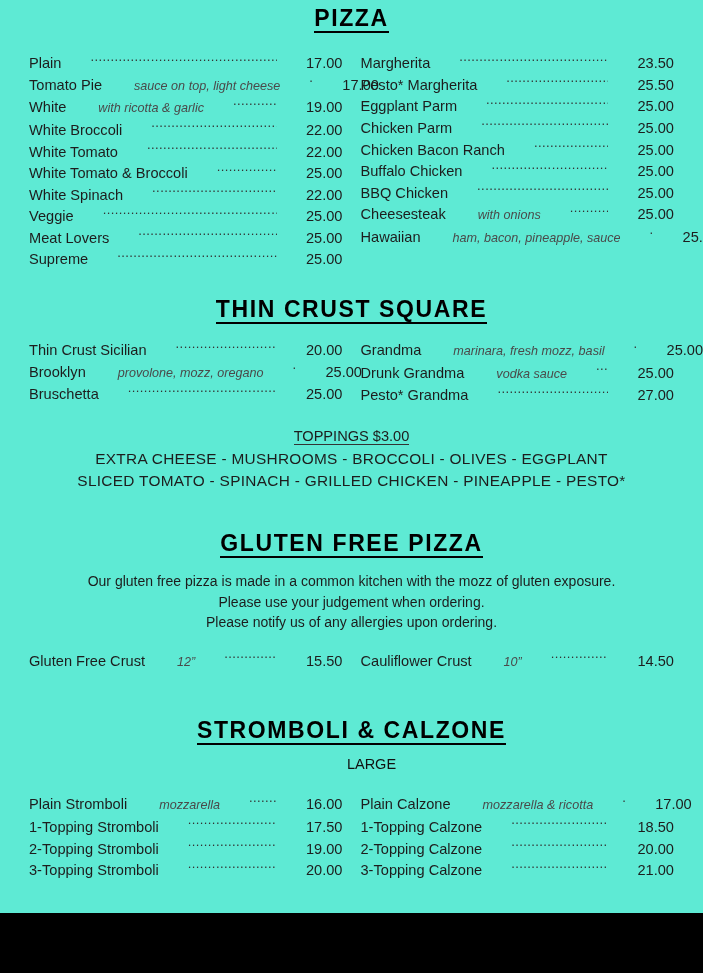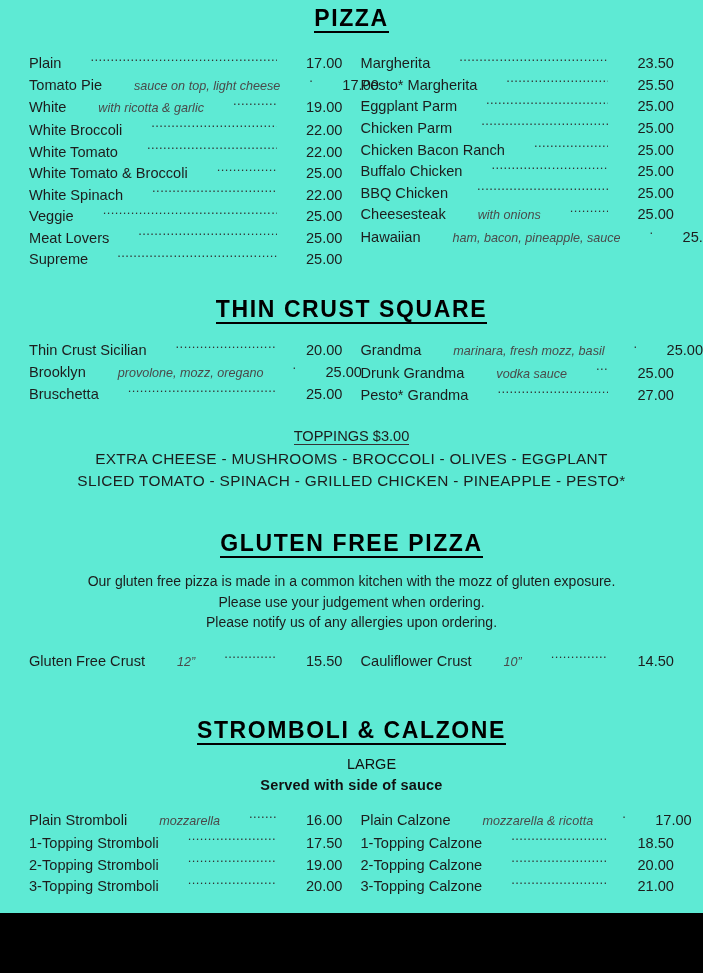--- a/index.html
+++ b/index.html
@@ -339,21 +339,20 @@
       </div>
   </div>
 
   <div style="height:45px"></div>
   <div class="section-head">
     <span class="ul">STROMBOLI &amp; CALZONE</span>
   </div>
   <div style="height:11px"></div>
   <div class="sub-head-plain">LARGE</div>
   <div style="height:5px"></div>
-  <div class="sub-head">Served with side of sauce</div>
   <div style="height:17px"></div>
 
   <div class="cols">
     <div class="col" id="c-3-L">
         <div class="row">
           <span class="nm">Plain Stromboli</span>
           <span class="desc">mozzarella</span>
           <span class="leader"></span>
           <span class="pr">16.00</span>
         </div>

